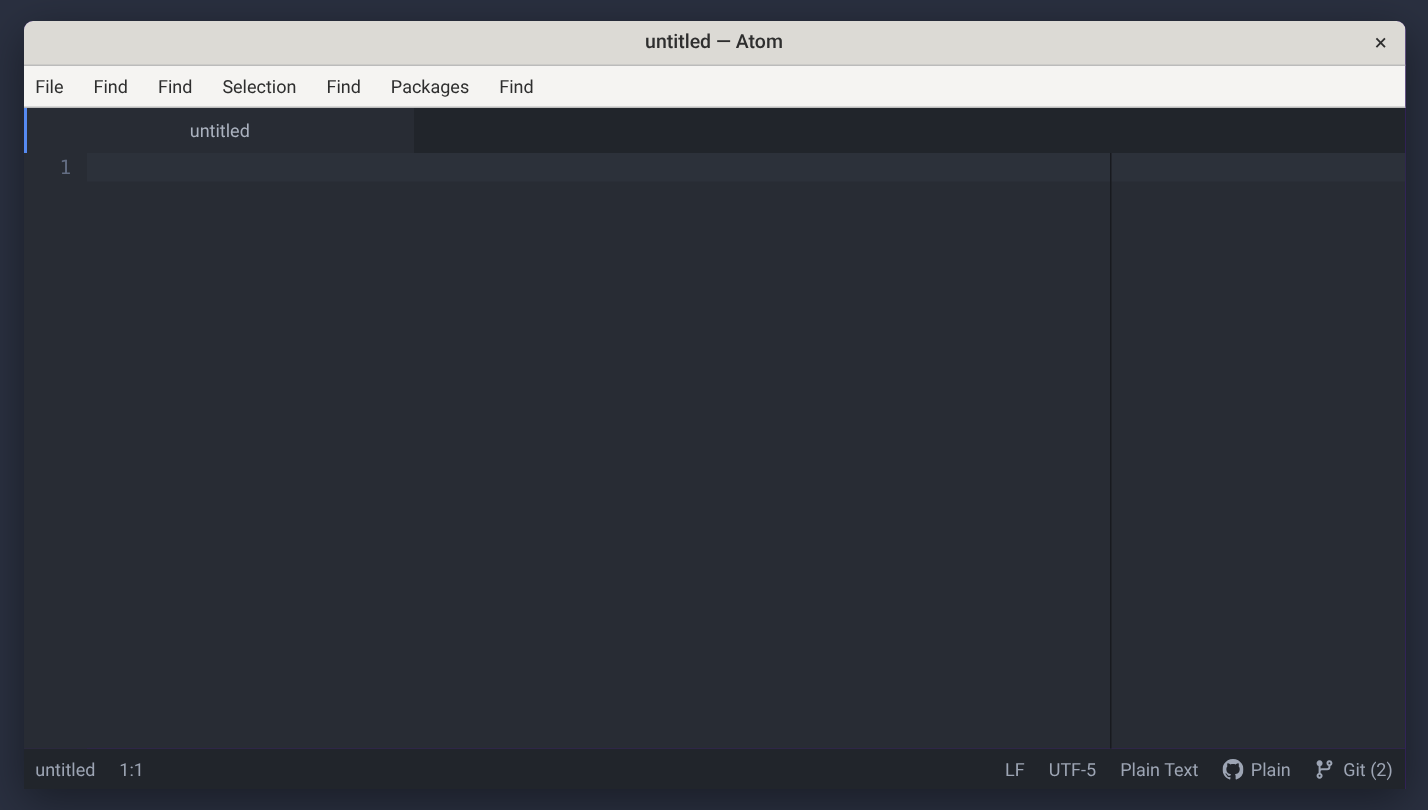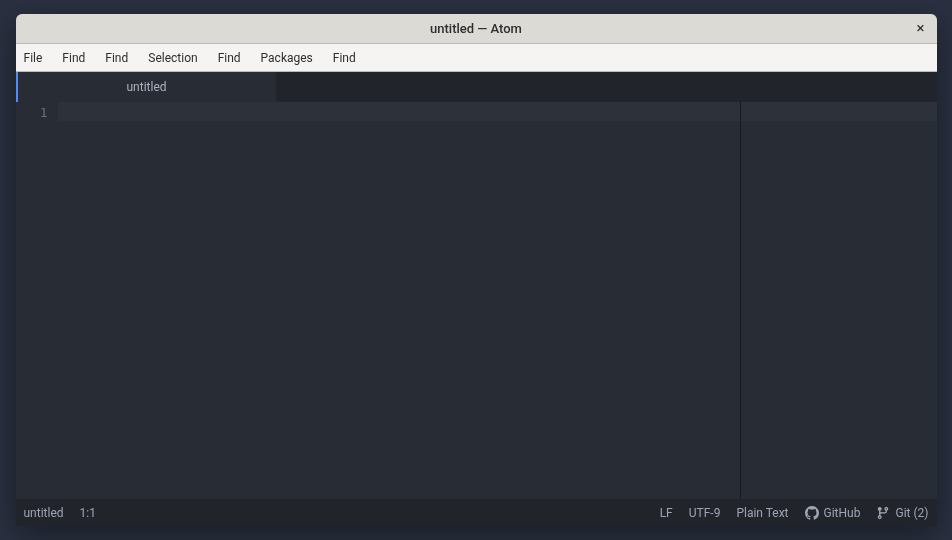--- a/index.html
+++ b/index.html
@@ -168,29 +168,29 @@
     <div class="right-panel-border"></div>
   </div>
 
   <div class="statusbar">
     <div class="left">
       <span class="item">untitled</span>
       <span class="item">1:1</span>
     </div>
     <div class="right">
       <span class="item">LF</span>
-      <span class="item">UTF-9</span>
+      <span class="item">UTF-5</span>
       <span class="item">Plain Text</span>
       <span class="item">
         <span class="gh-icon">
           <svg width="14" height="14" viewBox="0 0 16 16" fill="#9da5b4">
               <path d="M8 0C3.58 0 0 3.58 0 8c0 3.54 2.29 6.53 5.47 7.59.4.07.55-.17.55-.38 0-.19-.01-.82-.01-1.49-2.01.37-2.53-.49-2.69-.94-.09-.23-.48-.94-.82-1.13-.28-.15-.68-.52-.01-.53.63-.01 1.08.58 1.23.82.72 1.21 1.87.87 2.33.66.07-.52.28-.87.51-1.07-1.78-.2-3.64-.89-3.64-3.95 0-.87.31-1.59.82-2.15-.08-.2-.36-1.02.08-2.12 0 0 .67-.21 2.2.82.64-.18 1.32-.27 2-.27.68 0 1.36.09 2 .27 1.53-1.04 2.2-.82 2.2-.82.44 1.1.16 1.92.08 2.12.51.56.82 1.27.82 2.15 0 3.07-1.87 3.75-3.65 3.95.29.25.54.73.54 1.48 0 1.07-.01 1.93-.01 2.2 0 .21.15.46.55.38A8.013 8.013 0 0016 8c0-4.42-3.58-8-8-8z"></path>
             </svg>
         </span>
-        <span>GitHub</span>
+        <span>Plain</span>
       </span>
       <span class="item">
         <span class="git-icon">
           <svg width="14" height="14" viewBox="0 0 16 16" fill="#9da5b4">
               <path d="M11.75 2.5a.75.75 0 100 1.5.75.75 0 000-1.5zm-2.25.75a2.25 2.25 0 113 2.122V6A2.5 2.5 0 0110 8.5H6a1 1 0 00-1 1v1.128a2.251 2.251 0 11-1.5 0V5.372a2.25 2.25 0 111.5 0v1.836A2.492 2.492 0 016 7h4a1 1 0 001-1v-.628A2.25 2.25 0 019.5 3.25zM4.25 12a.75.75 0 100 1.5.75.75 0 000-1.5zM3.5 3.25a.75.75 0 111.5 0 .75.75 0 01-1.5 0z"></path>
             </svg>
         </span>
         <span>Git (2)</span>
       </span>
     </div>

